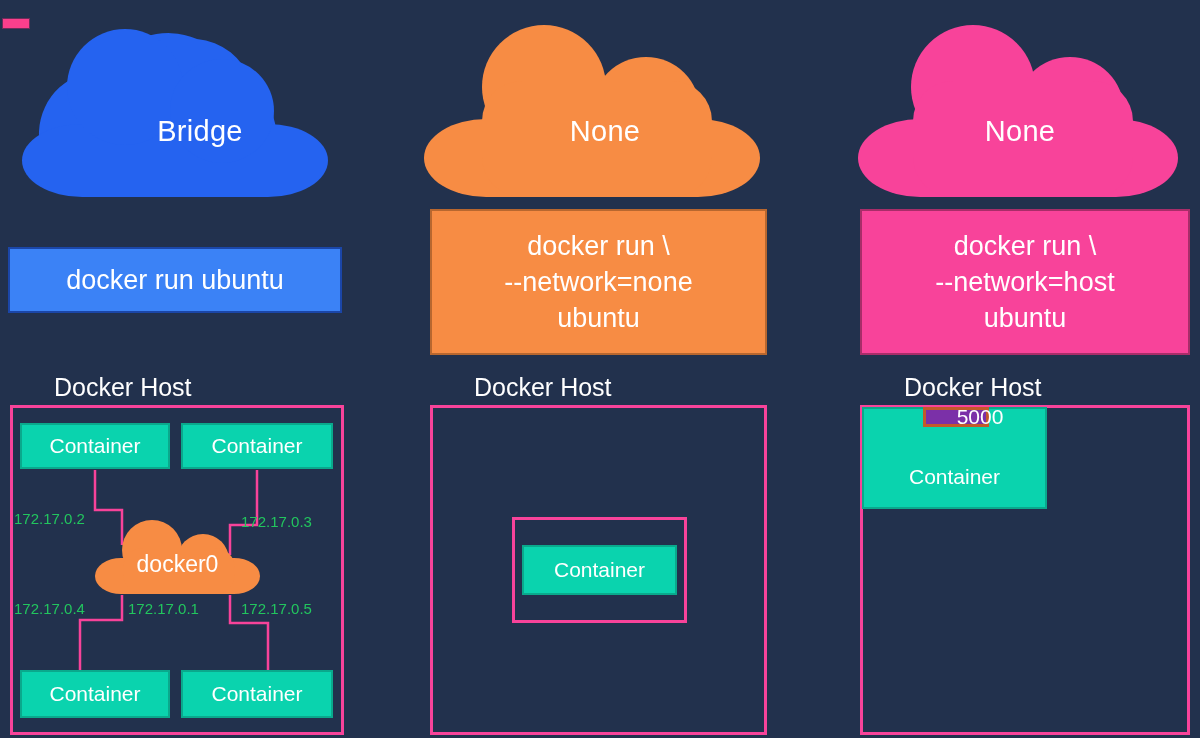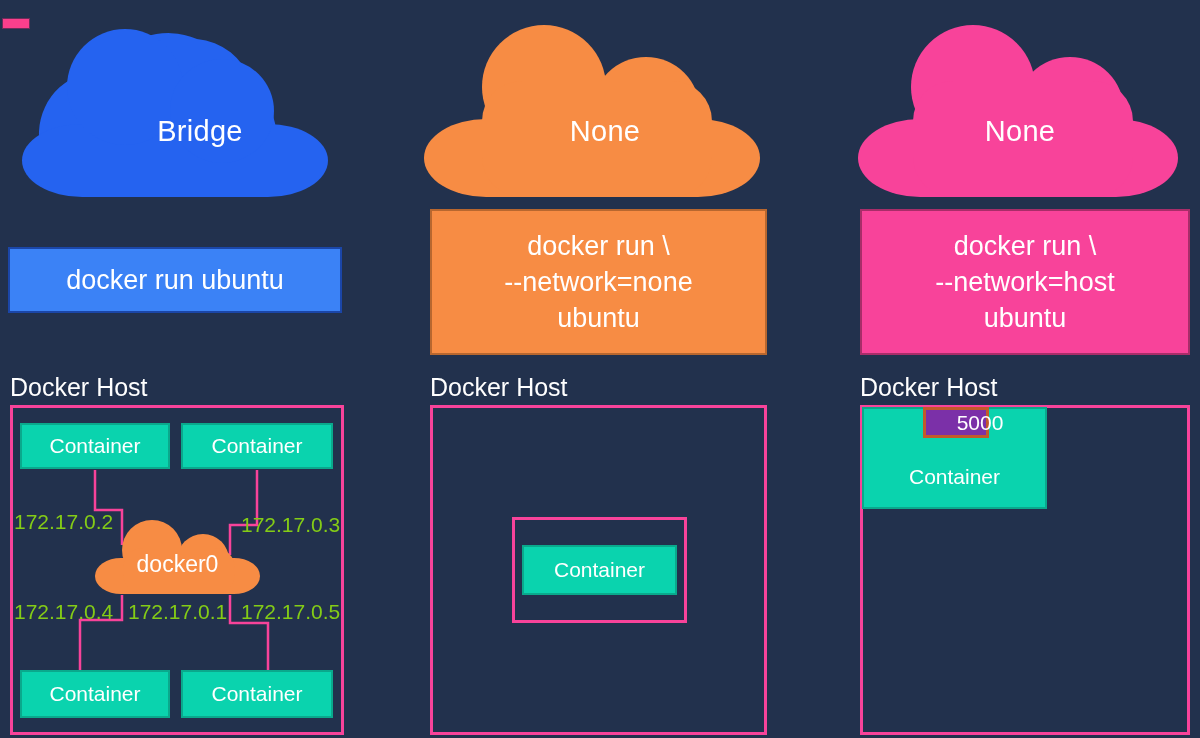--- a/index.html
+++ b/index.html
@@ -67,20 +67,21 @@
     justify-content: center;
     white-space: pre-line;
   }
 
   
   .host-title {
     position: absolute;
     color: #ffffff;
     font-size: 25px;
     white-space: nowrap;
+    margin-left: 44px;
   }
   .host-box {
     position: absolute;
     box-sizing: border-box;
     border: 3px solid #f8439a;
     background: transparent;
   }
 
   
   .container-box {
@@ -91,22 +92,22 @@
     color: #ffffff;
     font-size: 21px;
     display: flex;
     align-items: center;
     justify-content: center;
     text-align: center;
   }
 
   .ip-label {
     position: absolute;
-    color: #84cc16;
-    font-size: 21px;
+    color: #22c55e;
+    font-size: 15px;
     white-space: nowrap;
   }
 
   .connector { position: absolute; overflow: visible; }
 
   
   .docker0-wrap {
     position: absolute;
     left: 95px;
     top: 513px;
@@ -242,16 +243,16 @@
     <div class="cmd-box" style="left:20px; top:204px; width:330px; height:146px; background:#f8439a; border:2px solid #a82d69;">docker run \
 --network=host
 ubuntu</div>
 
     <div class="host-title" style="left:20px; top:368px;">Docker Host</div>
 
     <div class="host-box" style="left:20px; top:400px; width:330px; height:330px;"></div>
 
     <div class="container-box" style="left:22px; top:402px; width:185px; height:102px; align-items:flex-end; padding-bottom:18px;">Container</div>
 
-    <div class="port-badge" style="left:83px; top:402px; width:66px; height:31px;padding-left:48px;">5000</div>
+    <div class="port-badge" style="left:83px; top:402px; width:66px; height:20px;padding-left:48px;">5000</div>
   </div>
 
 </div>
 
 </body></html>

